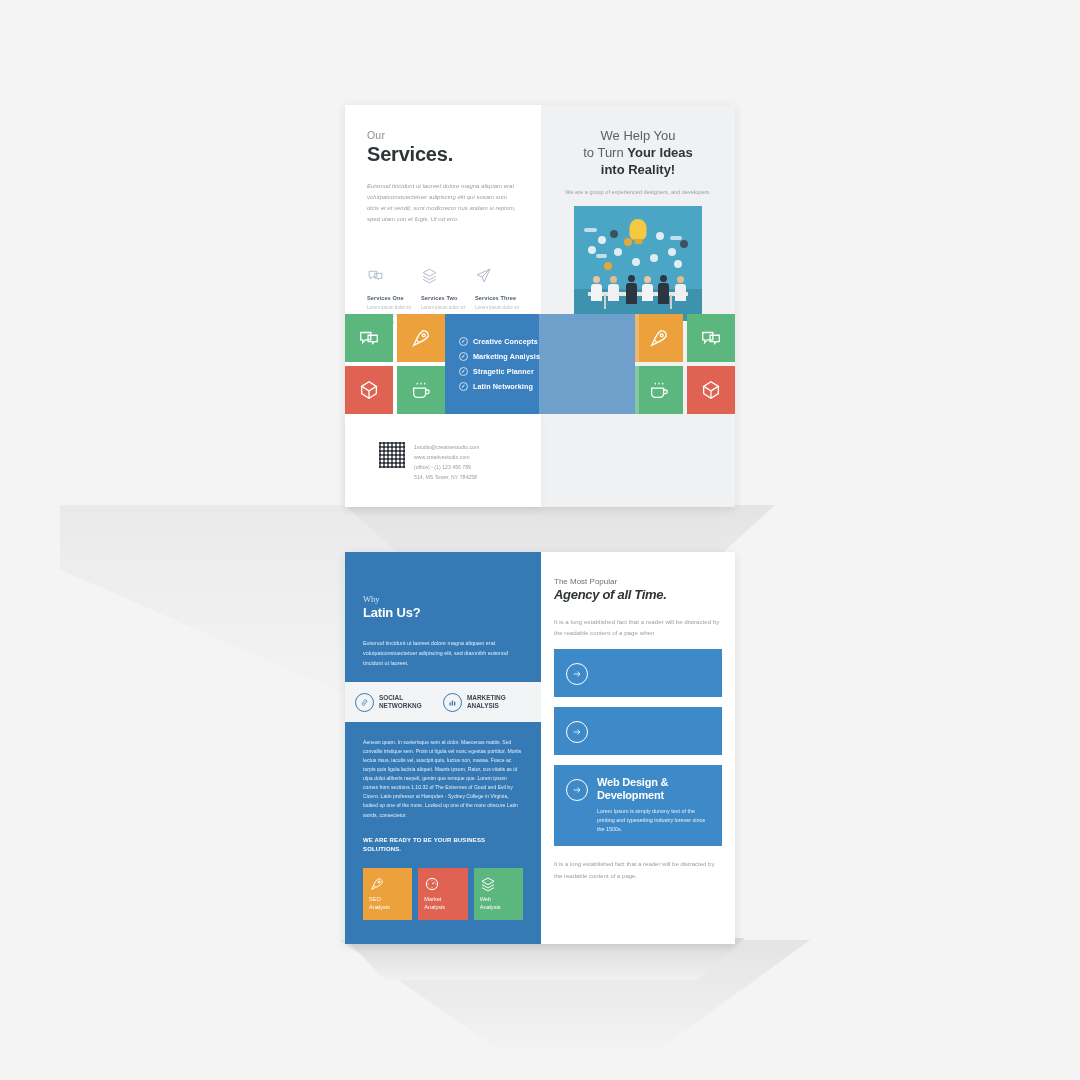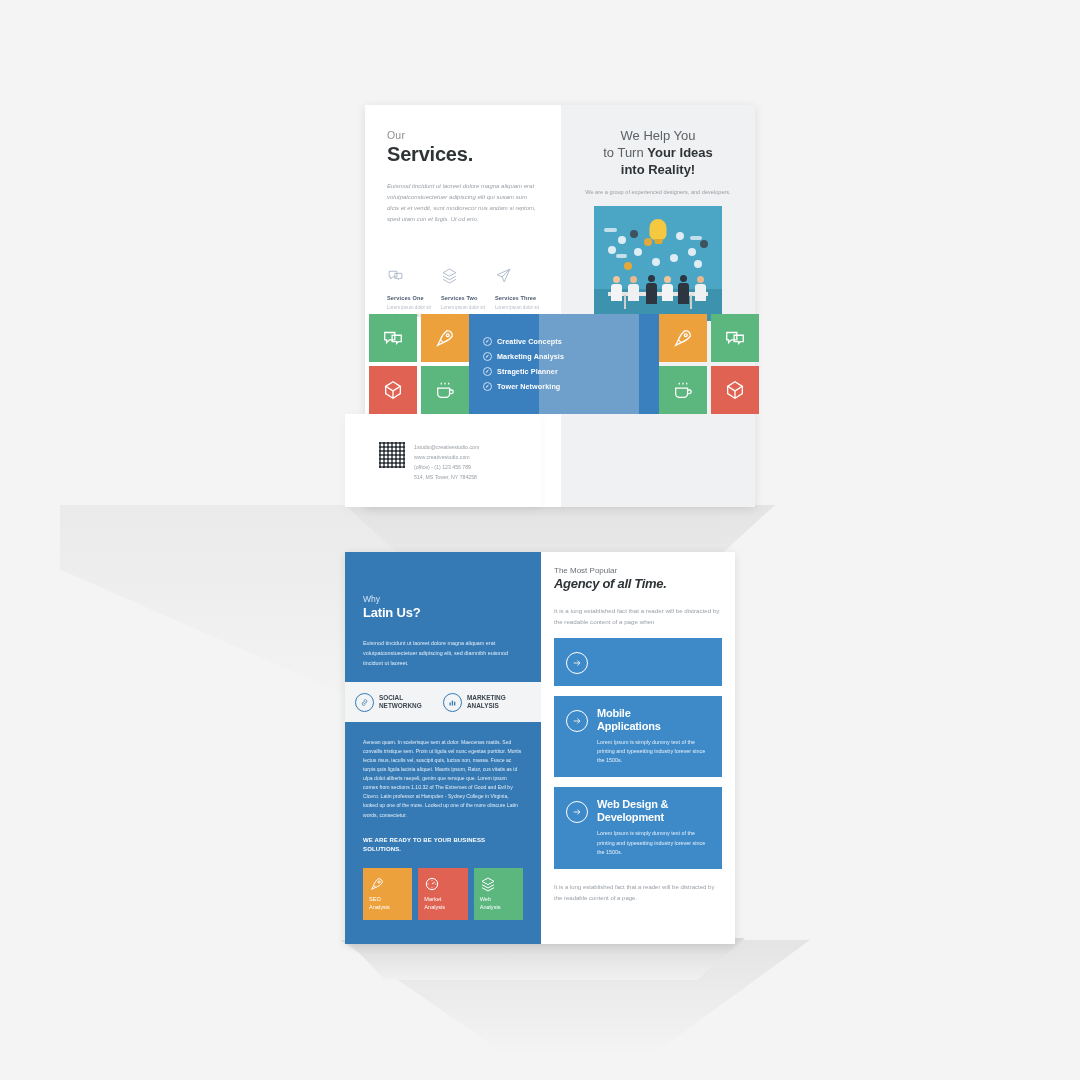--- a/index.html
+++ b/index.html
@@ -30,21 +30,21 @@
     clip-path:polygon(0 0,100% 0,62% 100%,40% 100%);
   }
   .shadow-bot2{
     position:absolute;left:345px;top:938px;width:400px;height:42px;
     background:linear-gradient(180deg,#d9d9d9,#f1f1f1);
     clip-path:polygon(0 0,100% 0,88% 100%,10% 100%);
   }
 
   
   .sheet{position:absolute;box-shadow:0 2px 9px rgba(0,0,0,.10);}
-  .top-sheet{left:365px;top:105px;width:390px;height:402px;display:flex;}
+  .top-sheet{left:345px;top:105px;width:390px;height:402px;display:flex;}
   .bot-sheet{left:345px;top:552px;width:390px;height:392px;display:flex;}
 
   .pane{position:relative;overflow:hidden;}
   .pane-left{width:196px;background:#ffffff;}
   .pane-right{width:194px;background:#f0f1f2;}
 
   
   .tl-pad{padding:24px 22px 0 22px;}
   .our{font-size:10.5px;color:#8c8f93;letter-spacing:.2px;line-height:1.2;}
   .services-h{font-size:20px;font-weight:bold;color:#2f3437;letter-spacing:-.2px;margin-top:1px;}
@@ -72,21 +72,21 @@
   .ic-dot.d{background:#3c4a55;}
   .person{position:absolute;bottom:20px;width:11px;}
   .p-head{width:7px;height:7px;border-radius:50%;margin:0 auto;}
   .p-body{width:11px;height:17px;border-radius:3px 3px 0 0;margin-top:1px;}
   .table{position:absolute;left:14px;bottom:25px;width:100px;height:4px;background:#e6e7e2;}
   .table-leg{position:absolute;bottom:12px;width:2px;height:14px;background:#cfd0cb;}
   .credit{position:absolute;bottom:2px;left:0;right:0;text-align:center;
           font-size:3.4px;color:#bfe0ea;}
 
   
-  .strip{position:absolute;left:345px;top:314px;width:390px;height:100px;display:flex;padding-left:24px;}
+  .strip{position:absolute;left:345px;top:314px;width:390px;height:100px;display:flex;}
   .tile{width:48px;height:48px;display:flex;align-items:center;justify-content:center;color:#fff;}
   .tile svg{width:22px;height:22px;}
   .quad{display:grid;grid-template-columns:48px 48px;grid-template-rows:48px 48px;gap:4px;}
   .g{background:#5cb77f;} .o{background:#eda13c;} .r{background:#e06252;}
   .mid-blue{flex:1;background:#3a7fbe;display:flex;align-items:center;padding-left:14px;}
   .blist{list-style:none;margin:0;padding:0;}
   .blist li{display:flex;align-items:center;gap:5px;color:#fff;font-size:7.2px;
             font-weight:bold;margin:6px 0;letter-spacing:.1px;}
   .bic{width:7px;height:7px;border:1px solid #cfe0f0;border-radius:50%;
        display:flex;align-items:center;justify-content:center;font-size:5px;line-height:1;}
@@ -97,41 +97,41 @@
   .foot{position:absolute;top:414px;left:0;right:0;bottom:0;}
   .contact{display:flex;gap:9px;padding:28px 0 0 34px;}
   .qr{width:26px;height:26px;background:
      repeating-linear-gradient(90deg,#6b7076 0 2px,#fff 2px 4px),
      repeating-linear-gradient(0deg,#6b7076 0 2px,transparent 2px 4px);
      background-blend-mode:multiply;}
   .c-lines{font-size:5.2px;line-height:1.95;color:#9aa0a6;}
 
   
   .bl{width:196px;background:#3579b5;color:#fff;padding:42px 18px 0 18px;box-sizing:border-box;}
-  .why{font-size:8.5px;color:#d3e4f3;}
+  .why{font-size:8.5px;color:#d3e4f3;font-family:Liberation Serif, serif;}
   .choose{font-size:13px;font-weight:bold;margin-top:1px;letter-spacing:-.2px;}
   .bl-body{margin-top:18px;font-size:5.4px;line-height:1.85;color:#e1edf7;}
   .badges{margin-top:14px;background:#f3f4f5;display:flex;height:40px;
           align-items:center;margin-left:-18px;margin-right:-18px;padding:0 10px;box-sizing:border-box;}
   .badge{display:flex;align-items:center;gap:5px;flex:1;}
   .badge-ic{width:17px;height:17px;border:1.6px solid #3579b5;border-radius:50%;
             display:flex;align-items:center;justify-content:center;color:#3579b5;}
   .badge-ic svg{width:9px;height:9px;}
   .badge-t{font-size:6.4px;font-weight:bold;color:#3a4550;line-height:1.25;}
   .bl-body2{margin-top:16px;font-size:5.1px;line-height:1.78;color:#e4eff8;}
   .ready{margin-top:16px;font-size:6px;font-weight:bold;line-height:1.5;letter-spacing:.15px;}
   .tri-row{display:flex;gap:6px;margin-top:14px;}
   .tri{width:50px;height:52px;padding:8px 6px;box-sizing:border-box;color:#fff;
        display:flex;flex-direction:column;justify-content:space-between;}
   .tri svg{width:16px;height:16px;}
   .tri-t{font-size:5.6px;line-height:1.35;}
 
   
   .br{width:194px;background:#fff;padding:14px 13px 0 13px;box-sizing:border-box;}
-  .pop{font-size:8px;color:#6b7177;}
+  .pop{font-size:8px;color:#6b7177;margin-top:11px;}
   .agency{font-size:13px;font-weight:bold;color:#2f3437;margin-top:1px;letter-spacing:-.3px;font-style:italic;}
   .br-lead{margin-top:14px;font-size:6.2px;line-height:1.85;color:#9aa0a6;}
   .card{background:#3e8ac9;color:#fff;margin-top:10px;padding:11px 12px 12px 12px;
         display:flex;gap:9px;align-items:flex-start;}
   .card-ic{width:20px;height:20px;min-width:20px;border:1.5px solid #fff;border-radius:50%;
            display:flex;align-items:center;justify-content:center;margin-top:3px;}
   .card-ic svg{width:10px;height:10px;}
   .card-t{font-size:11px;font-weight:bold;line-height:1.18;letter-spacing:-.2px;}
   .card-d{margin-top:5px;font-size:5.4px;line-height:1.7;color:#e6f0f9;}
   .br-foot{margin-top:13px;font-size:6px;line-height:1.85;color:#9aa0a6;}
@@ -307,21 +307,21 @@
         <li>
             <span class="bic">✓</span>
             <span>Marketing Analysis</span>
           </li>
         <li>
             <span class="bic">✓</span>
             <span>Stragetic Planner</span>
           </li>
         <li>
             <span class="bic">✓</span>
-            <span>Tower Networking</span>
+            <span>Latin Networking</span>
           </li>
       </ul>
     </div>
 
     <div class="quad">
       <div class="tile o">
         <svg viewBox="0 0 24 24" fill="none" stroke="#fff" stroke-width="1.4">
             <path d="M14 4c4 0 6 2 6 6-3 4-7 6-10 7l-3-3c1-3 3-7 7-10z"></path>
             <path d="M7 14l-3 6 6-3"></path>
             <circle cx="15" cy="9" r="1.6"></circle>
@@ -440,27 +440,20 @@
         </div>
       </div>
 
       <div class="card">
         <div class="card-ic">
           <svg viewBox="0 0 24 24" fill="none" stroke="#fff" stroke-width="2">
               <path d="M4 12h15"></path>
               <path d="M13 6l6 6-6 6"></path>
             </svg>
         </div>
-        <div>
-          <div class="card-t">
-            <div>Mobile</div>
-            <div>Applications</div>
-          </div>
-          <div class="card-d">Lorem Ipsum is simply dummy text of the printing and typesetting industry lorever since the 1500s.</div>
-        </div>
       </div>
 
       <div class="card">
         <div class="card-ic">
           <svg viewBox="0 0 24 24" fill="none" stroke="#fff" stroke-width="2">
               <path d="M4 12h15"></path>
               <path d="M13 6l6 6-6 6"></path>
             </svg>
         </div>
         <div>

